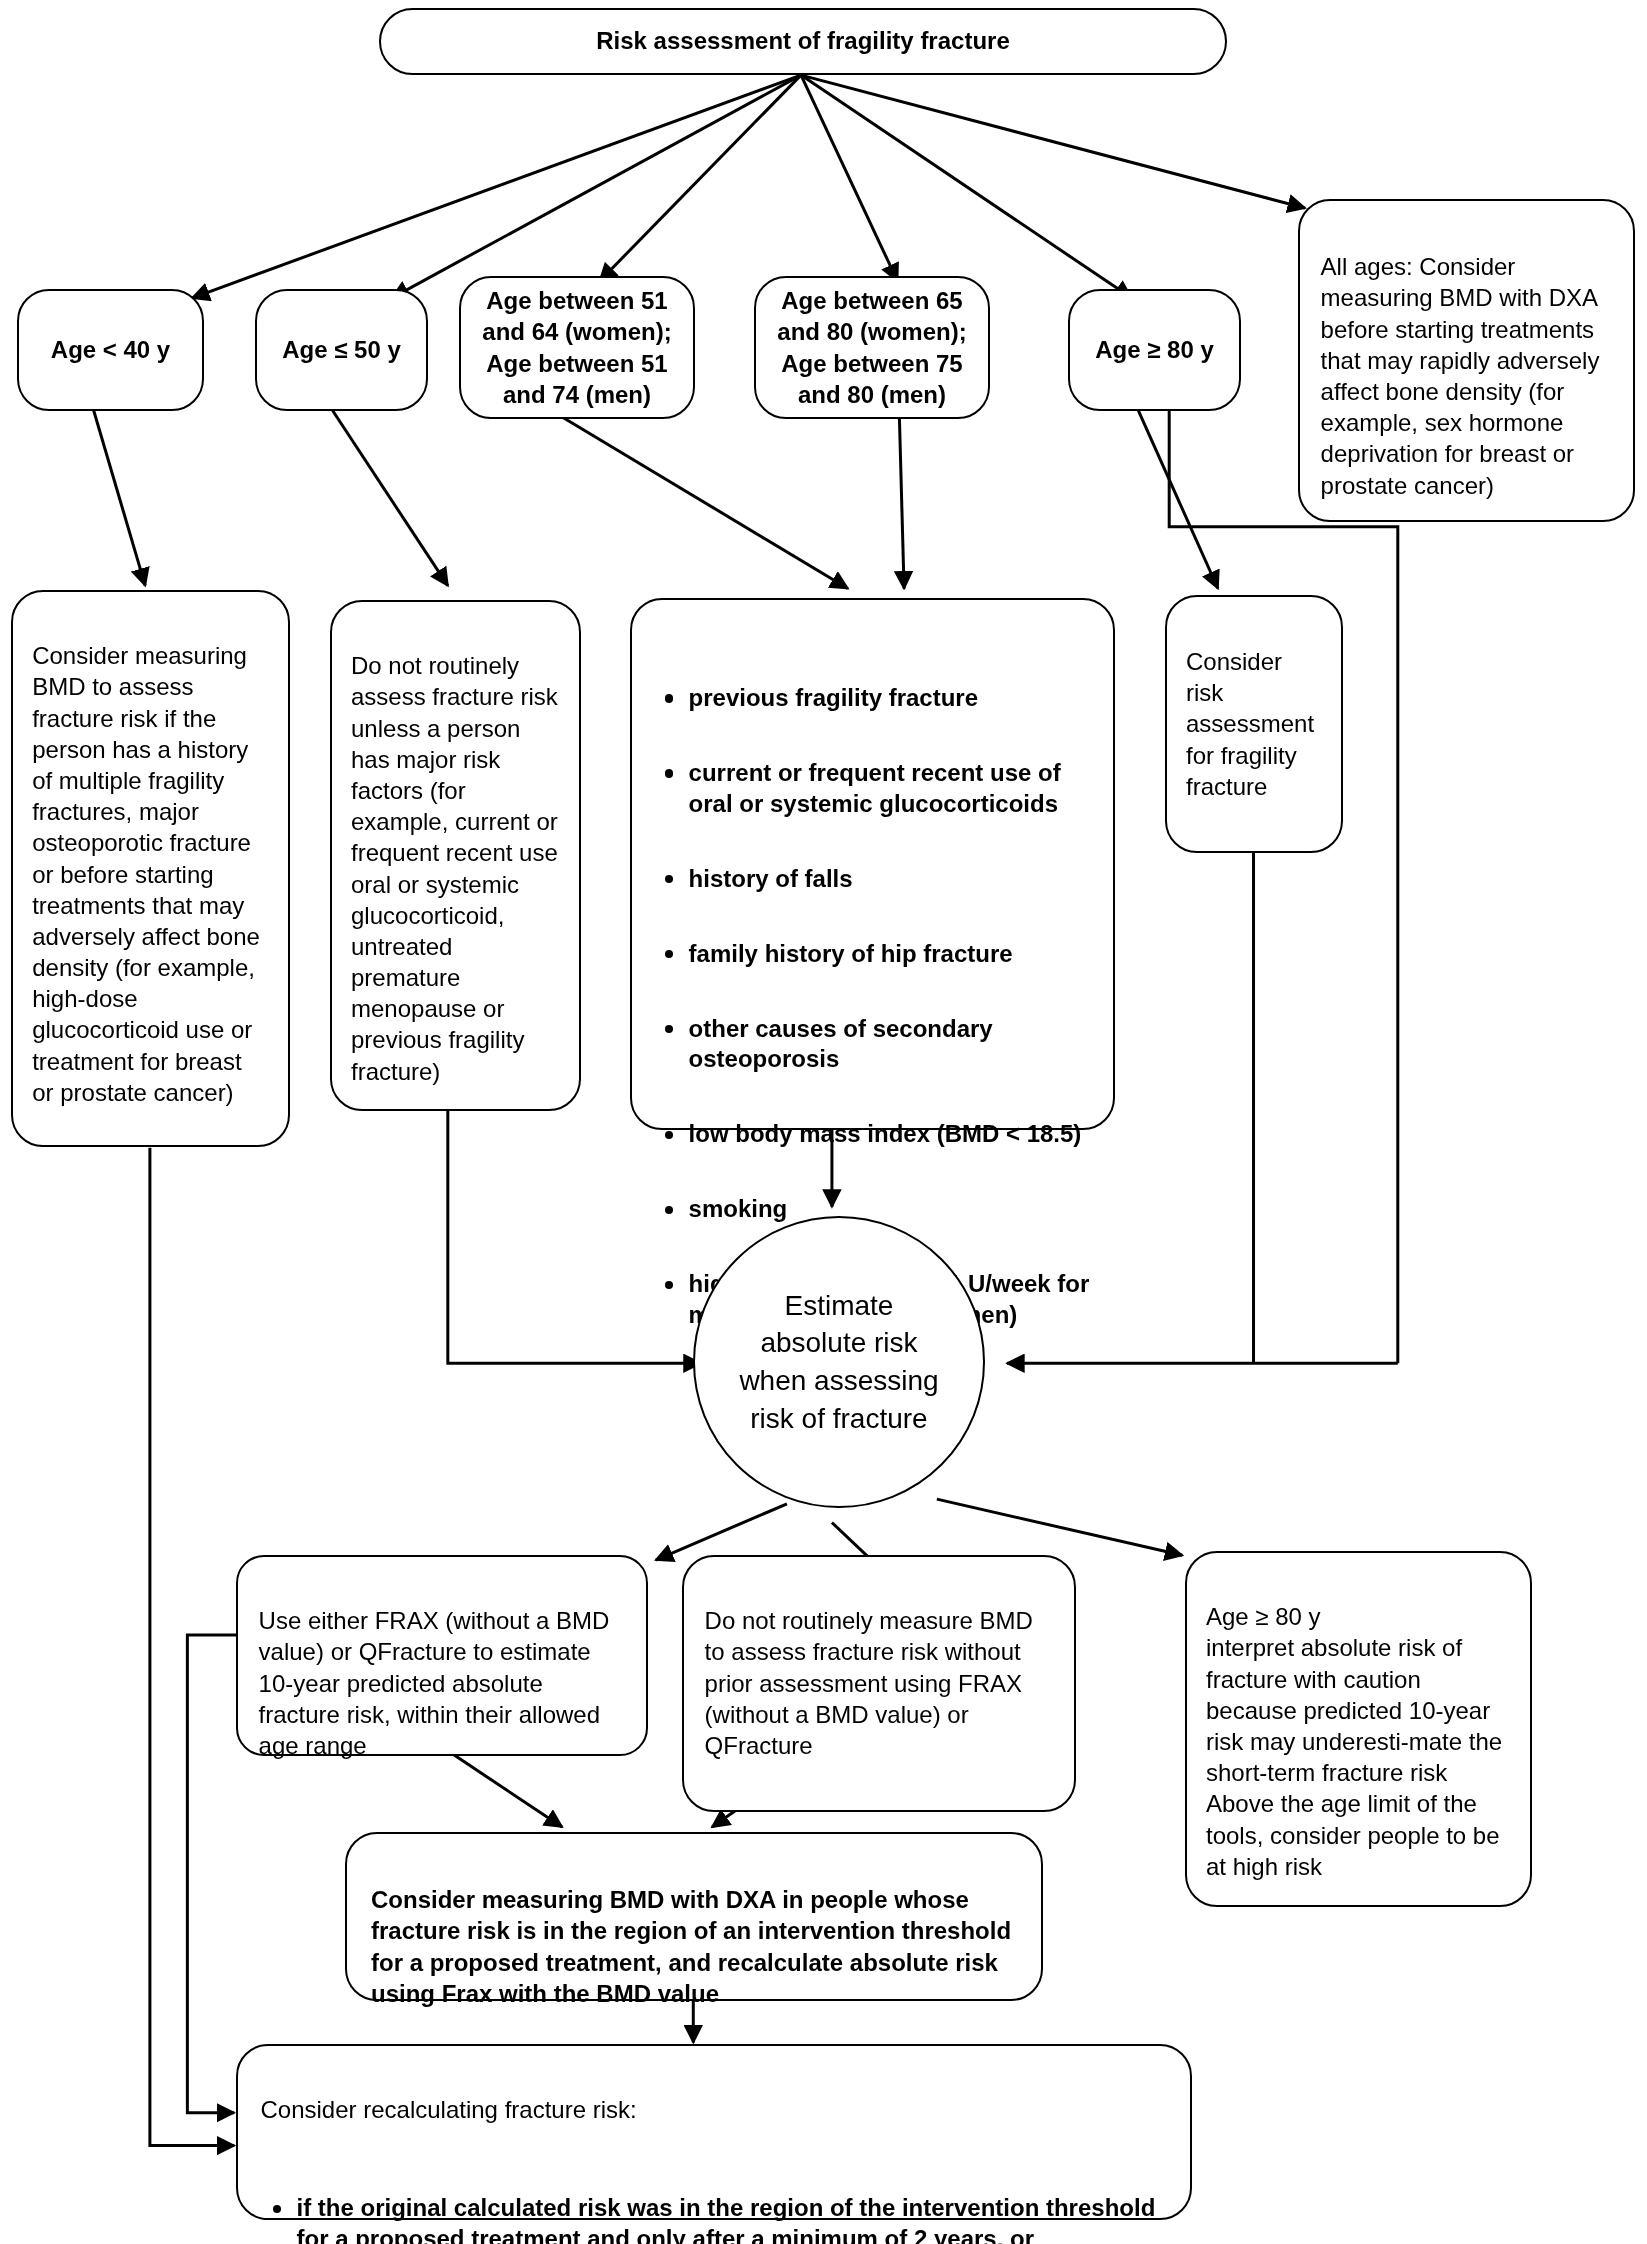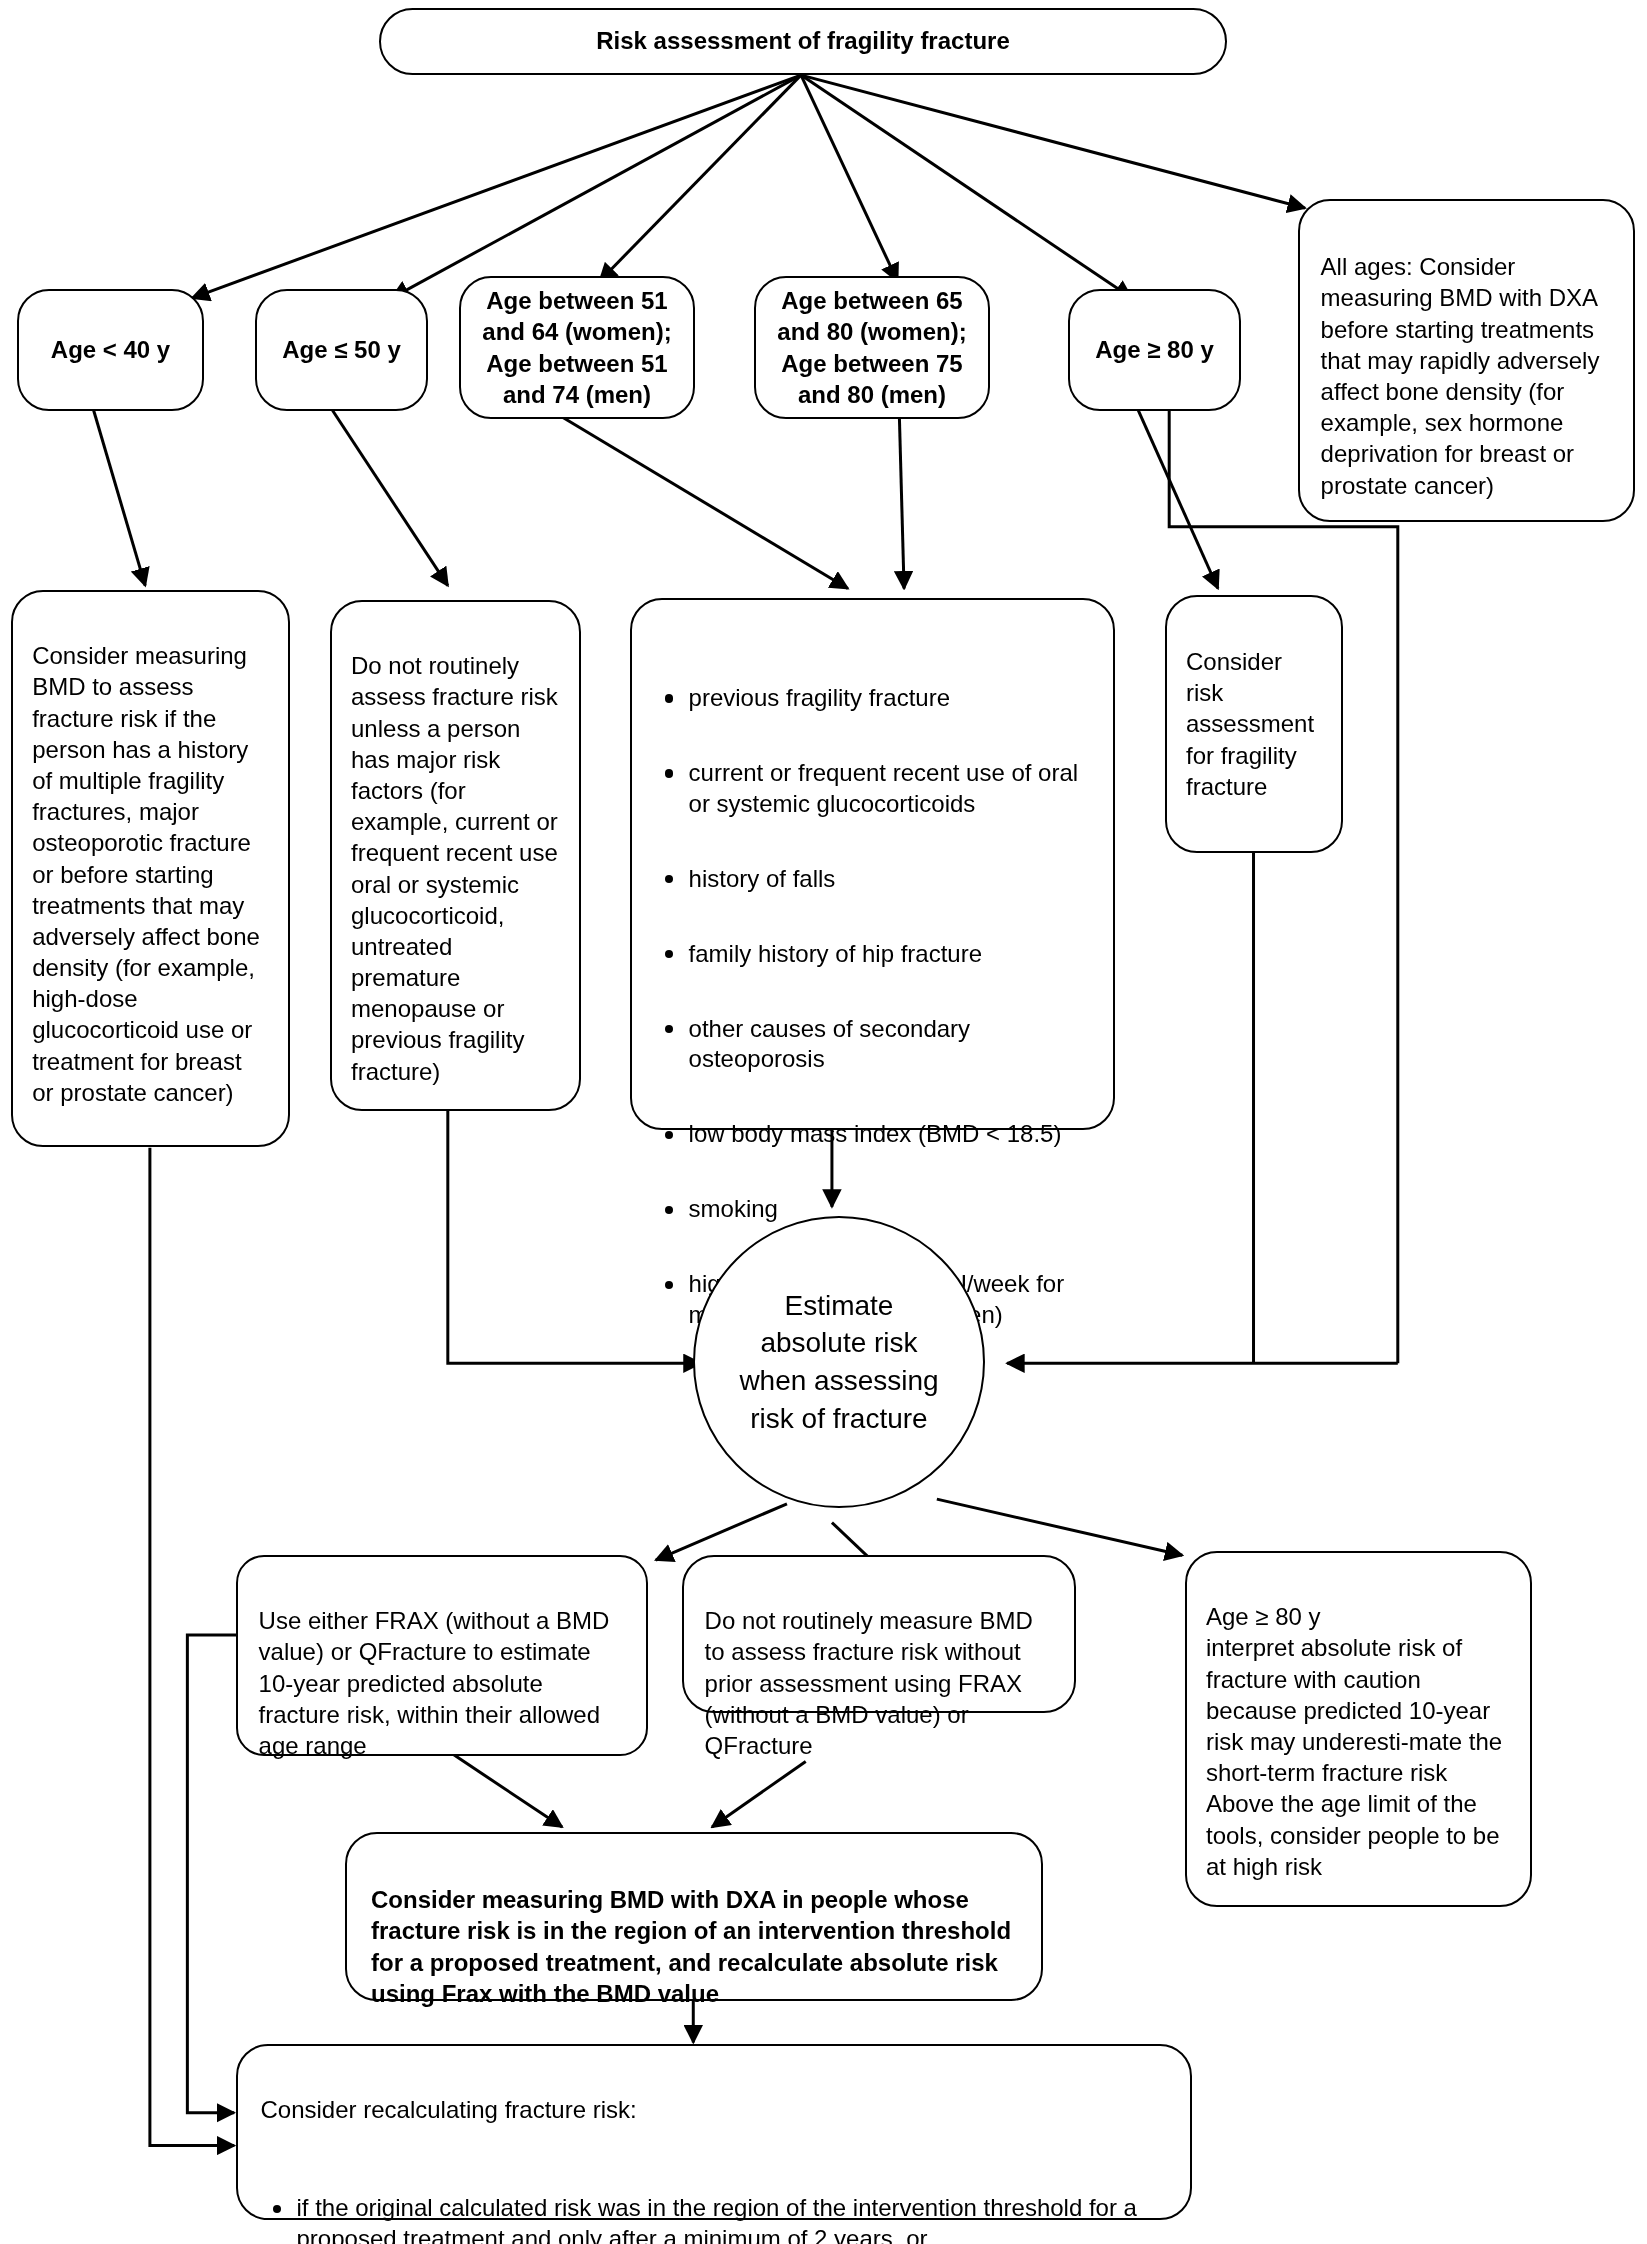--- a/index.html
+++ b/index.html
@@ -58,20 +58,21 @@
     text-align: center;
     font-size: 28px;
     line-height: 1.34;
     white-space: pre-line;
     z-index: 2;
   }
   .bullets {
     margin: 0;
     padding: 0 0 0 36px;
     list-style: none;
+    font-weight: bold;
   }
   .bullets li {
     position: relative;
     margin: 3.7px 0 9.4px 0;
     line-height: 1.28;
   }
   .bullets li .dot {
     position: absolute;
     left: -24px;
     top: 11.2px;
@@ -211,21 +212,21 @@
     <span>Estimate
 absolute risk
 when assessing
 risk of fracture</span>
   </div>
 
   <div class="node left" style="left:236px; top:1555px; width:412px; height:201px; padding:17px 20.6px;border-radius:28px;">
     <span>Use either FRAX (without a BMD value) or QFracture to estimate 10-year predicted absolute fracture risk, within their allowed age range</span>
   </div>
 
-  <div class="node left" style="left:682px; top:1555px; width:394px; height:158px; padding:17px 20.6px;">
+  <div class="node left" style="left:682px; top:1555px; width:394px; height:257px; padding:17px 20.6px;">
     <span>Do not routinely measure BMD to assess fracture risk without prior assessment using FRAX (without a BMD value) or QFracture</span>
   </div>
 
   <div class="node left" style="left:1185px; top:1551px; width:347px; height:356px; padding:17px 19px;">
     <span>Age ≥ 80 y
 interpret absolute risk of fracture with caution because predicted 10-year risk may underesti-mate the short-term fracture risk
 Above the age limit of the tools, consider people to be at high risk</span>
   </div>
 
   <div class="node center" style="left:345px; top:1832px; width:698px; height:169px; padding:19px 24px; text-align:left; display:block;">

